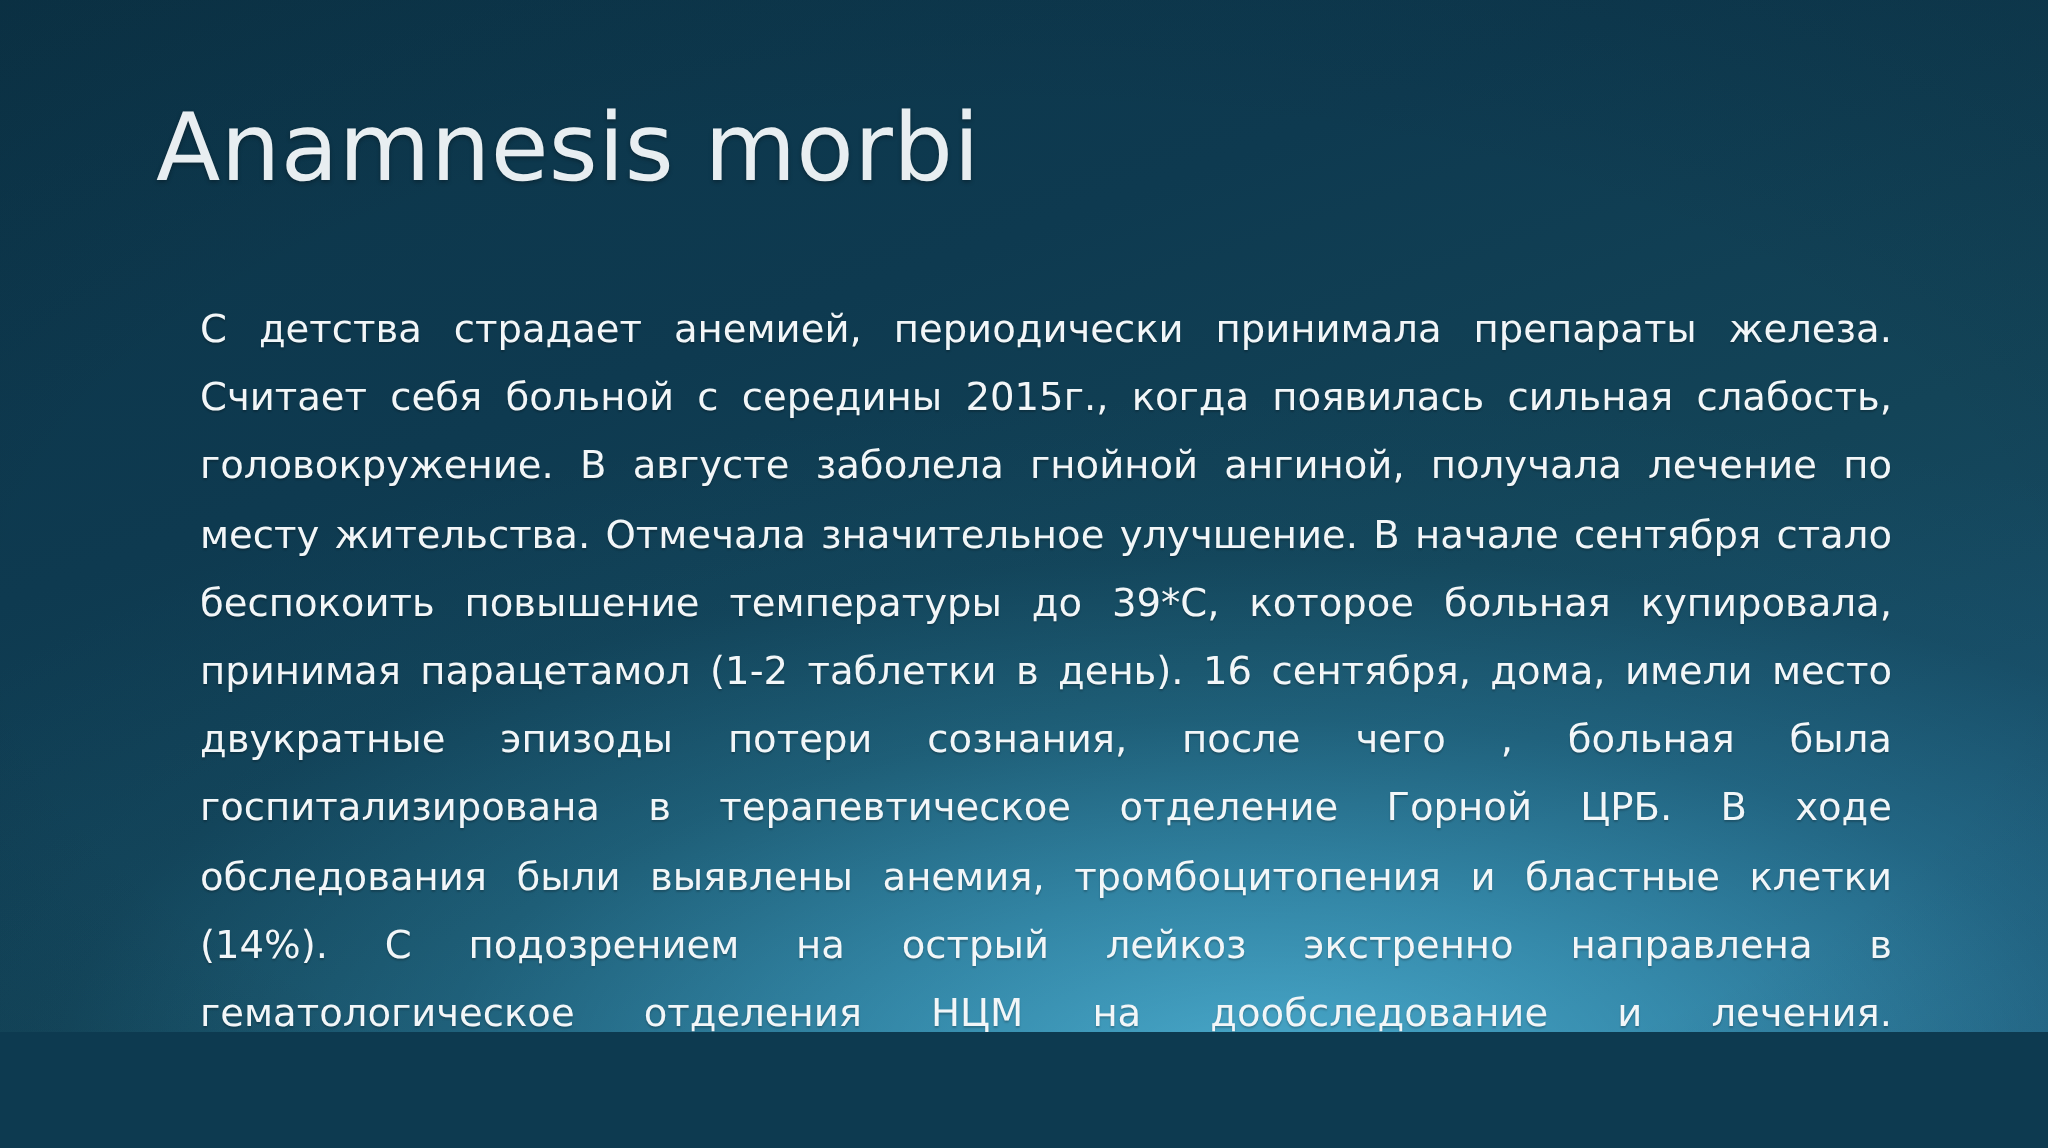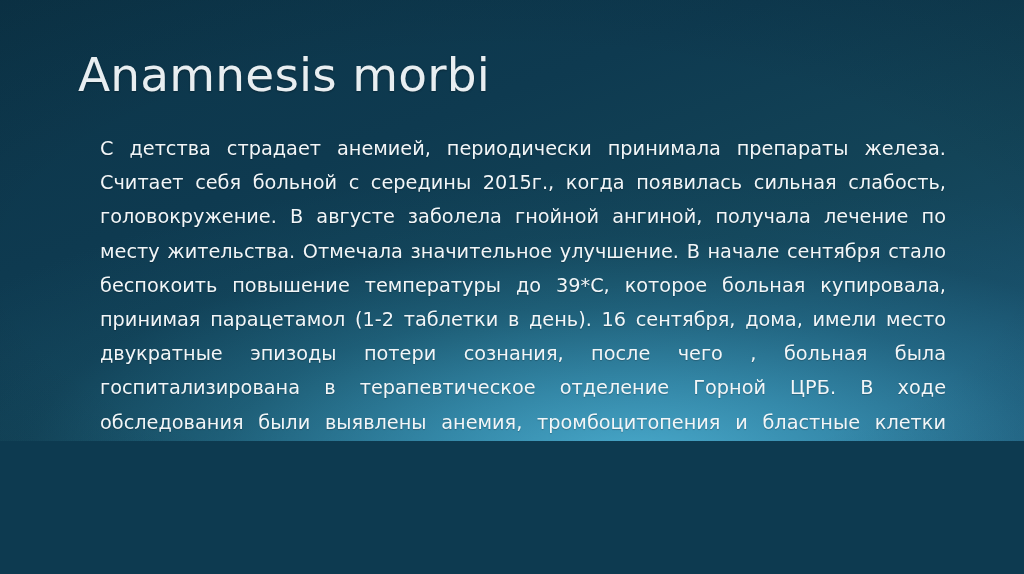--- a/index.html
+++ b/index.html
@@ -12,21 +12,21 @@
   }
 
   body {
     font-family: "DejaVu Sans", "Liberation Sans", sans-serif;
     background: #0d3a50;
   }
 
   .slide {
     position: relative;
     width: 1024px;
-    height: 441px;
+    height: 516px;
     overflow: hidden;
     
     background-color: #4c1d95;
   }
 
   
   .slide-bg {
     position: absolute;
     inset: 0;
     background:
@@ -65,21 +65,21 @@
     letter-spacing: 0.2px;
     line-height: 1.12;
     color: #e8eef1;
     text-shadow: 0 1px 2px rgba(0,0,0,0.30);
     white-space: nowrap;
   }
 
   .body-text {
     position: absolute;
     left: 100px;
-    top: 132px;
+    top: 148px;
     width: 846px;
     font-size: 19.3px;
     line-height: 34.2px;
     color: #f2f6f8;
     text-align: justify;
     text-justify: inter-word;
     text-shadow: 0 1px 1px rgba(0,0,0,0.22);
     hyphens: none;
   }
 

